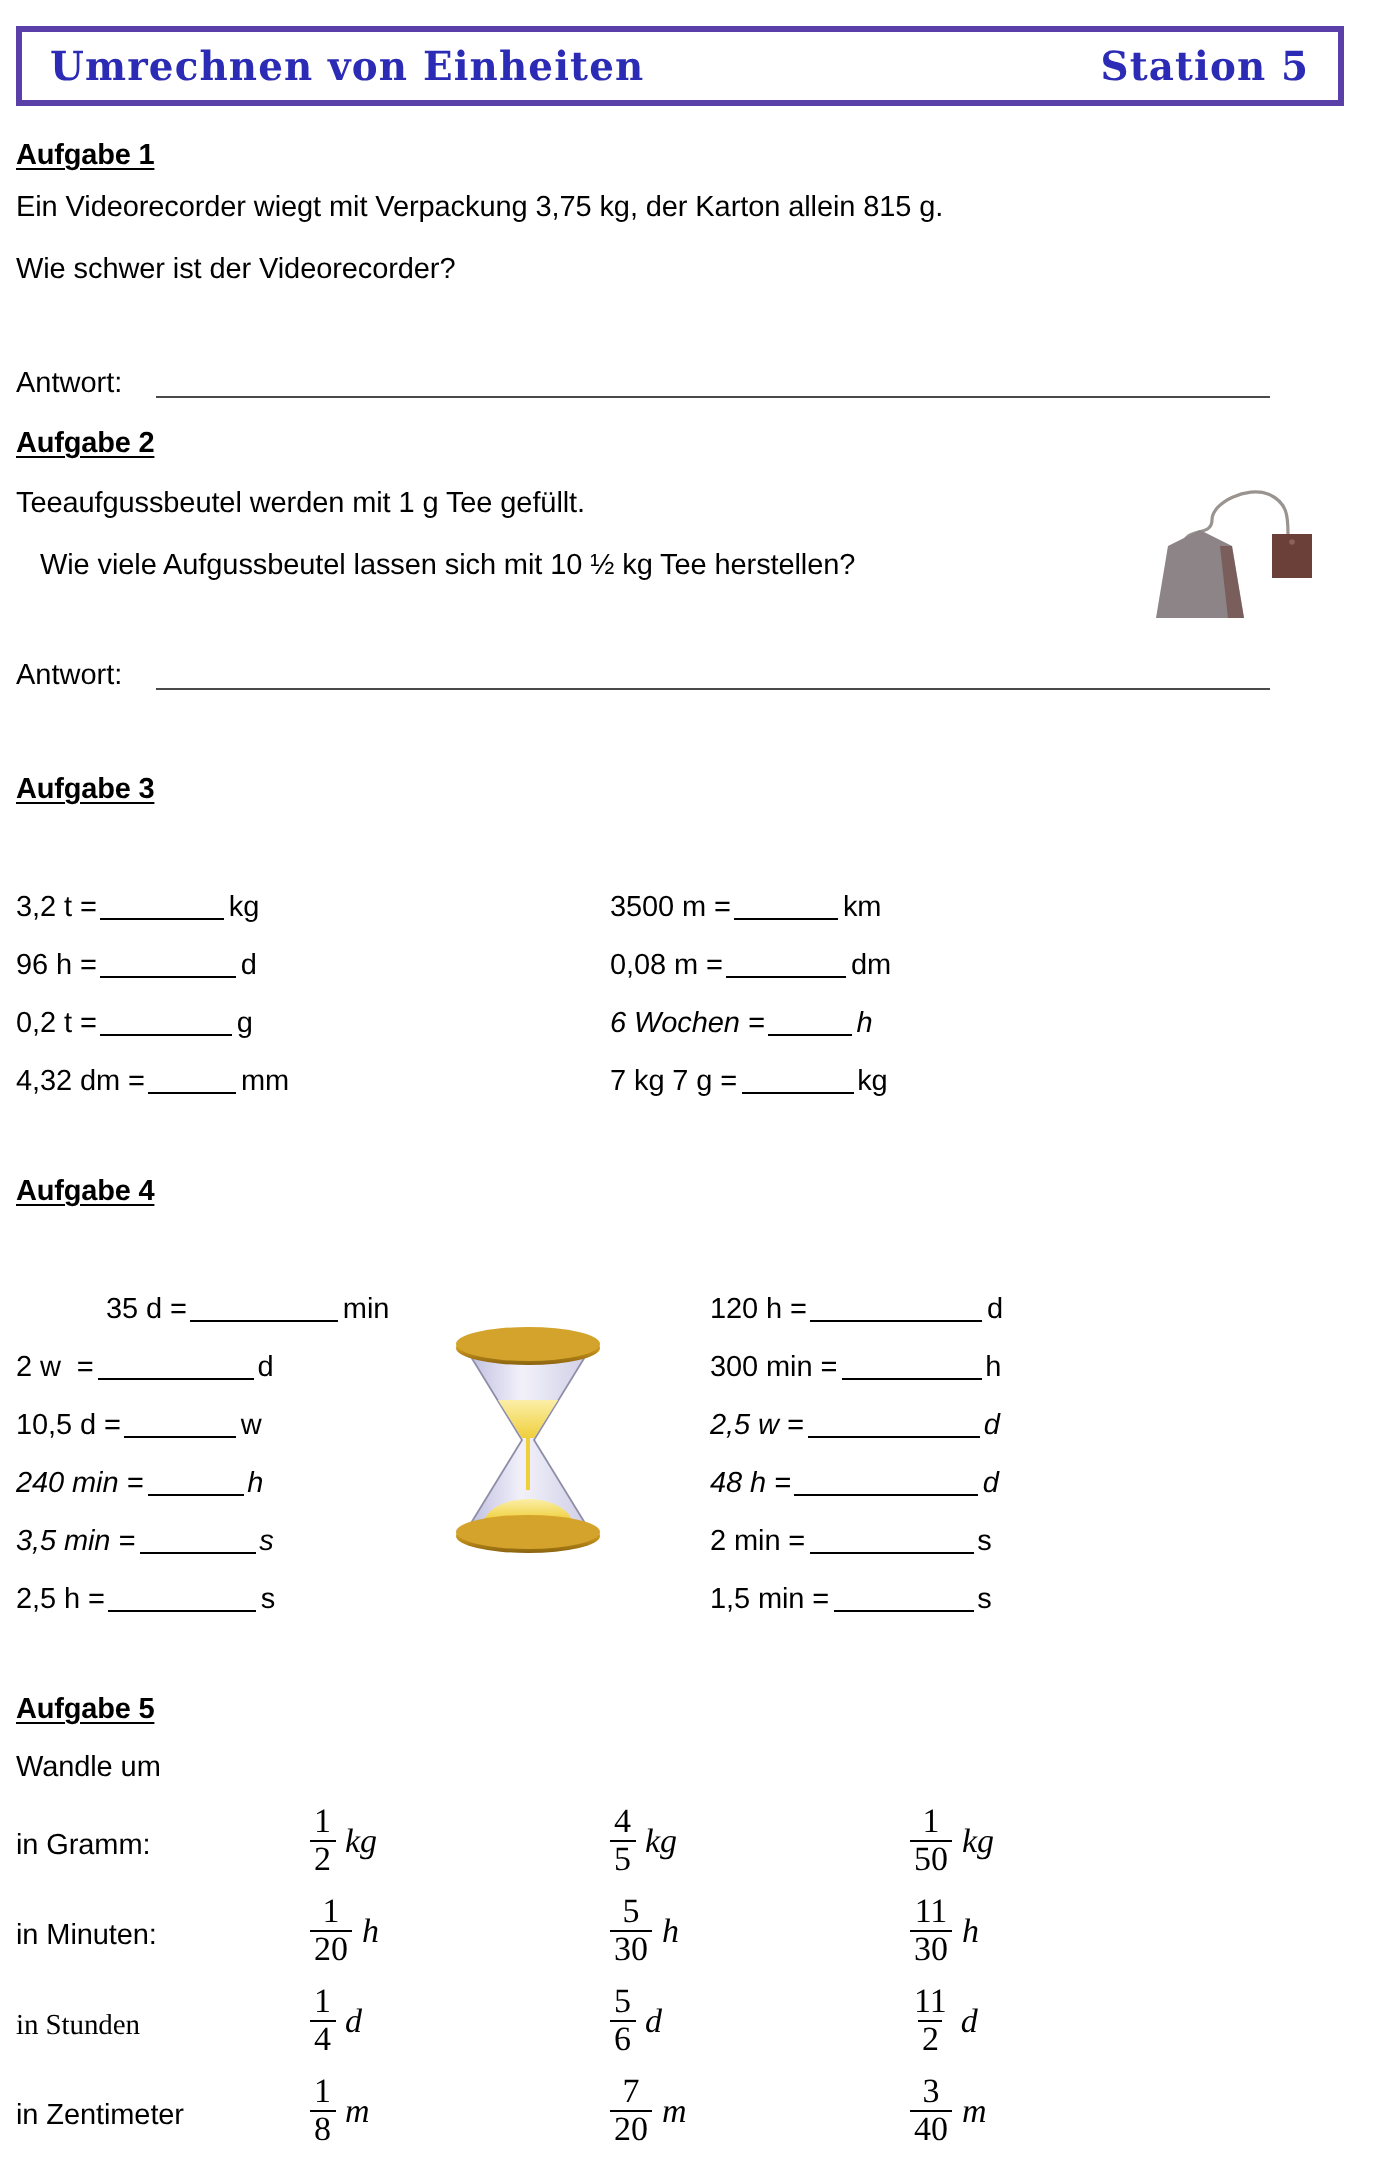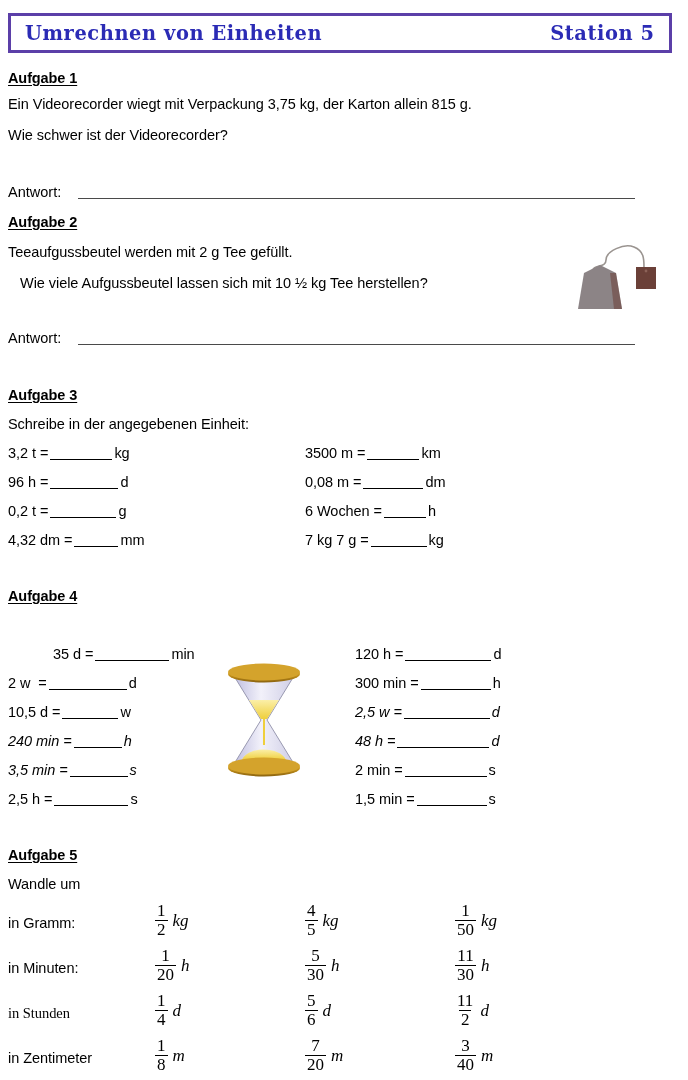--- a/index.html
+++ b/index.html
@@ -138,63 +138,62 @@
   </div>
 
   <div class="abs task-head" style="left:8px; top:66px;">Aufgabe 1</div>
   <div class="abs body-line" style="left:8px; top:92px;">Ein Videorecorder wiegt mit Verpackung 3,75 kg, der Karton allein 815 g.</div>
   <div class="abs body-line" style="left:8px; top:123px;">Wie schwer ist der Videorecorder?</div>
 
   <div class="abs answer-row" style="left:8px; top:180px;">Antwort:</div>
   <div class="answer-rule" style="left:78px; top:194px; width:557px;"></div>
 
   <div class="abs task-head" style="left:8px; top:210px;">Aufgabe 2</div>
-  <div class="abs body-line" style="left:8px; top:240px;">Teeaufgussbeutel werden mit 2 g Tee gefüllt.</div>
+  <div class="abs body-line" style="left:8px; top:240px;">Teeaufgussbeutel werden mit 1 g Tee gefüllt.</div>
   <div class="abs body-line" style="left:8px; top:271px;margin-left:12px;">Wie viele Aufgussbeutel lassen sich mit 10 ½ kg Tee herstellen?</div>
 
   <div class="teabag" style="left:562px; top:225px; width:100px; height:92px;">
     <svg width="100" height="92" viewBox="0 0 100 92" xmlns="http://www.w3.org/2000/svg">
 
       <path d="M30 44 C 30 34, 44 40, 44 31 C 44 22, 62 14, 72 18 C 82 22, 82 30, 82 38" fill="none" stroke="#9A9490" stroke-width="1.6"></path>
 
       <path d="M22 44 L 38 36 L 54 44 L 60 80 L 16 80 Z" fill="#8C8486"></path>
 
       <path d="M54 44 L 60 80 L 52 80 L 48 44 Z" fill="#6B4038" opacity="0.55"></path>
 
       <rect x="74" y="38" width="20" height="22" fill="#6B4038"></rect>
       <circle cx="84" cy="42" r="1.4" fill="#8C6258"></circle>
     </svg>
   </div>
 
   <div class="abs answer-row" style="left:8px; top:326px;">Antwort:</div>
   <div class="answer-rule" style="left:78px; top:340px; width:557px;"></div>
 
   <div class="abs task-head" style="left:8px; top:383px;">Aufgabe 3</div>
-  <div class="abs body-line" style="left:8px; top:412px;">Schreibe in der angegebenen Einheit:</div>
 
   <div class="abs body-line" style="left:8px; top:441px;">
     <span>3,2 t =</span><span class="blank" style="width:62px;"></span><span>kg</span>
   </div>
   <div class="abs body-line" style="left:8px; top:470px;">
     <span>96 h =</span><span class="blank" style="width:68px;"></span><span>d</span>
   </div>
   <div class="abs body-line" style="left:8px; top:499px;">
     <span>0,2 t =</span><span class="blank" style="width:66px;"></span><span>g</span>
   </div>
   <div class="abs body-line" style="left:8px; top:528px;">
     <span>4,32 dm =</span><span class="blank" style="width:44px;"></span><span>mm</span>
   </div>
 
   <div class="abs body-line" style="left:305px; top:441px;">
     <span>3500 m =</span><span class="blank" style="width:52px;"></span><span>km</span>
   </div>
   <div class="abs body-line" style="left:305px; top:470px;">
     <span>0,08 m =</span><span class="blank" style="width:60px;"></span><span>dm</span>
   </div>
-  <div class="abs body-line" style="left:305px; top:499px;">
+  <div class="abs body-line" style="left:305px; top:499px;font-style:italic;">
     <span>6 Wochen =</span><span class="blank" style="width:42px;"></span><span>h</span>
   </div>
   <div class="abs body-line" style="left:305px; top:528px;">
     <span>7 kg 7 g =</span><span class="blank" style="width:56px;"></span><span>kg</span>
   </div>
 
   <div class="abs task-head" style="left:8px; top:584px;">Aufgabe 4</div>
 
   <div class="hourglass" style="left:218px; top:656px; width:92px; height:120px;">
     <svg width="92" height="120" viewBox="0 0 92 120" xmlns="http://www.w3.org/2000/svg">

